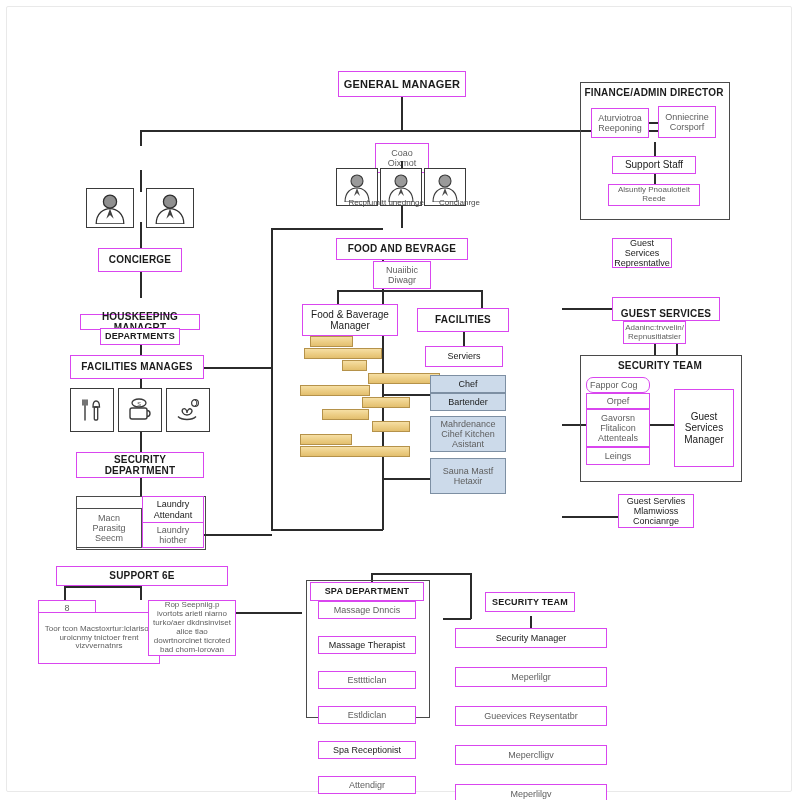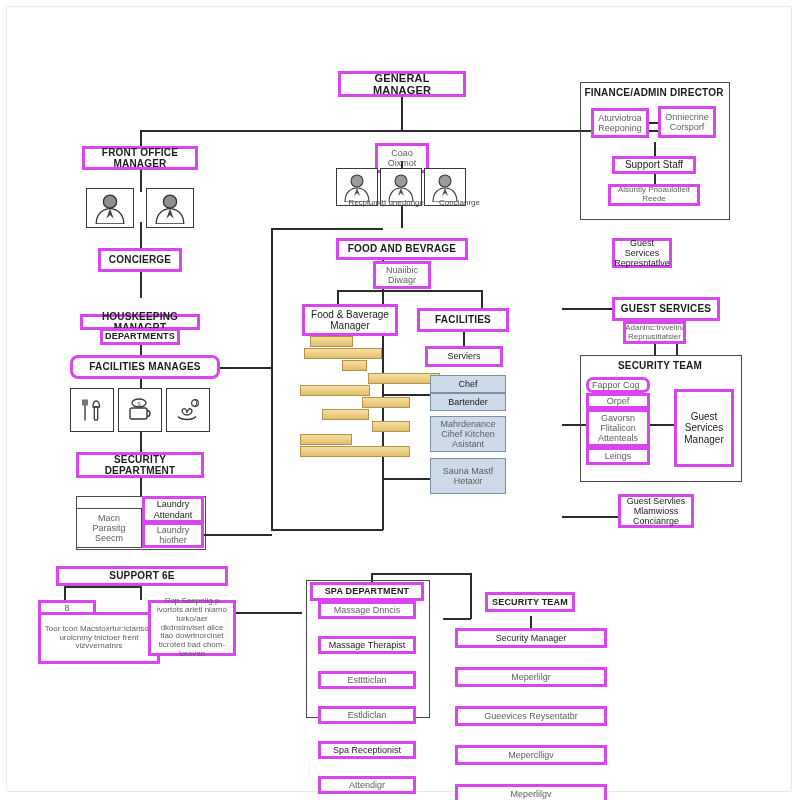--- a/index.html
+++ b/index.html
@@ -13,21 +13,21 @@
     position:absolute;left:0;top:0;width:800px;height:800px;
     background:#ffffff;
   }
   .frame{
     position:absolute;left:6px;top:6px;width:786px;height:786px;
     border:1px solid #e9e9e9;border-radius:2px;box-sizing:border-box;
   }
   
   .box{
     position:absolute;box-sizing:border-box;
-    background:#ffffff;border:3px solid #d946ef;
+    background:#ffffff;border:1px solid #d946ef;
     display:flex;align-items:center;justify-content:center;
     text-align:center;line-height:1.12;
     padding:1px 3px;
   }
   .cap{ font-weight:700; letter-spacing:.2px; }
   .group{ background:transparent;border:1px solid #4a4a4a; }
   .blue{ background:#ccdaea;border:1px solid #7d8fa3; }
   .blurry{ color:#5e5e5e; filter:blur(.45px); }
   .s8{ font-size:8px; }
   .s9{ font-size:9px; }
@@ -149,23 +149,20 @@
       <circle cx="16" cy="9" r="6" fill="#9a9a9a" stroke="#3a3a3a" stroke-width="1.1"></circle>
       <path d="M4 30 C4 20 10 16 16 16 C22 16 28 20 28 30 Z" fill="#ffffff" stroke="#3a3a3a" stroke-width="1.1"></path>
       <path d="M16 16 L13 24 L16 21 L19 24 Z" fill="#4a4a4a"></path>
     </svg>
   </div>
   <div class="lbl" style="left:328px;top:198px;width:96px;">Recplumitt unednnge</div>
   <div class="lbl" style="left:422px;top:198px;width:58px;">Concianrge</div>
   <div class="ln v" style="left:401px;top:206px;height:22px;"></div>
   <div class="ln v" style="left:401px;top:161px;height:7px;"></div>
 
-  <div class="box cap s10" style="left:82px;top:146px;width:116px;height:24px;">
-    <span>FRONT OFFICE MANAGER</span>
-  </div>
 
   <div class="tile" style="left:86px;top:188px;width:48px;height:40px;">
     <svg width="34" height="32" viewBox="0 0 32 30">
       <circle cx="16" cy="9" r="6.2" fill="#8f8f8f" stroke="#2f2f2f" stroke-width="1.2"></circle>
       <path d="M3 30 C3 20 10 15.5 16 15.5 C22 15.5 29 20 29 30 Z" fill="#ffffff" stroke="#2f2f2f" stroke-width="1.2"></path>
       <path d="M16 15.5 L12.5 25 L16 21.5 L19.5 25 Z" fill="#3f3f3f"></path>
     </svg>
   </div>
   <div class="tile" style="left:146px;top:188px;width:48px;height:40px;">
     <svg width="34" height="32" viewBox="0 0 32 30">
@@ -180,21 +177,21 @@
   </div>
 
   <div class="box cap s10" style="left:80px;top:314px;width:120px;height:16px;">
     <span>HOUSKEEPING MANAGRT</span>
   </div>
 
   <div class="box cap s9" style="left:100px;top:328px;width:80px;height:17px;">
     <span>DEPARTMENTS</span>
   </div>
 
-  <div class="box cap s10" style="left:70px;top:355px;width:150px;height:24px;border-radius:8px;">
+  <div class="box cap s10" style="left:70px;top:355px;width:134px;height:24px;">
     <span>FACILITIES MANAGES</span>
   </div>
 
   <div class="tile" style="left:70px;top:388px;width:44px;height:44px;">
     <svg width="30" height="30" viewBox="0 0 30 30">
       <path d="M8 5 L8 14 M6 5 L6 10 M10 5 L10 10 M8 14 L8 25" stroke="#3a3a3a" stroke-width="1.4" fill="none" stroke-linecap="round"></path>
       <path d="M19 6 C21.5 6 22.5 9 22.5 12 L16 12 C16 9 16.8 6 19 6 Z" fill="none" stroke="#3a3a3a" stroke-width="1.3"></path>
       <rect x="17.3" y="12" width="3.4" height="13" rx="1" fill="none" stroke="#3a3a3a" stroke-width="1.3"></rect>
     </svg>
   </div>
@@ -294,21 +291,21 @@
     <span>Support Staff</span>
   </div>
   <div class="box s8 stack blurry" style="left:608px;top:184px;width:92px;height:22px;">
     <span>Alsuntly Pnoaulotieit Reede</span>
   </div>
 
   <div class="box s9 stack" style="left:612px;top:238px;width:60px;height:30px;">
     <span>Guest Services Represntatlve</span>
   </div>
 
-  <div class="box cap s10" style="left:612px;top:297px;width:108px;height:24px;">
+  <div class="box cap s10" style="left:612px;top:297px;width:108px;height:24px;align-items:flex-end;">
     <span>GUEST SERVICES</span>
   </div>
   <div class="box s8 stack blurry" style="left:623px;top:321px;width:63px;height:23px;">
     <span>Adaninc:trvvelin/ Repnusitiatsier</span>
   </div>
 
   <div class="group" style="position:absolute;left:580px;top:355px;width:160px;height:125px;"></div>
   <div class="cap s10" style="position:absolute;left:580px;top:360px;width:160px;text-align:center;">
     <span>SECURITY TEAM</span>
   </div>

